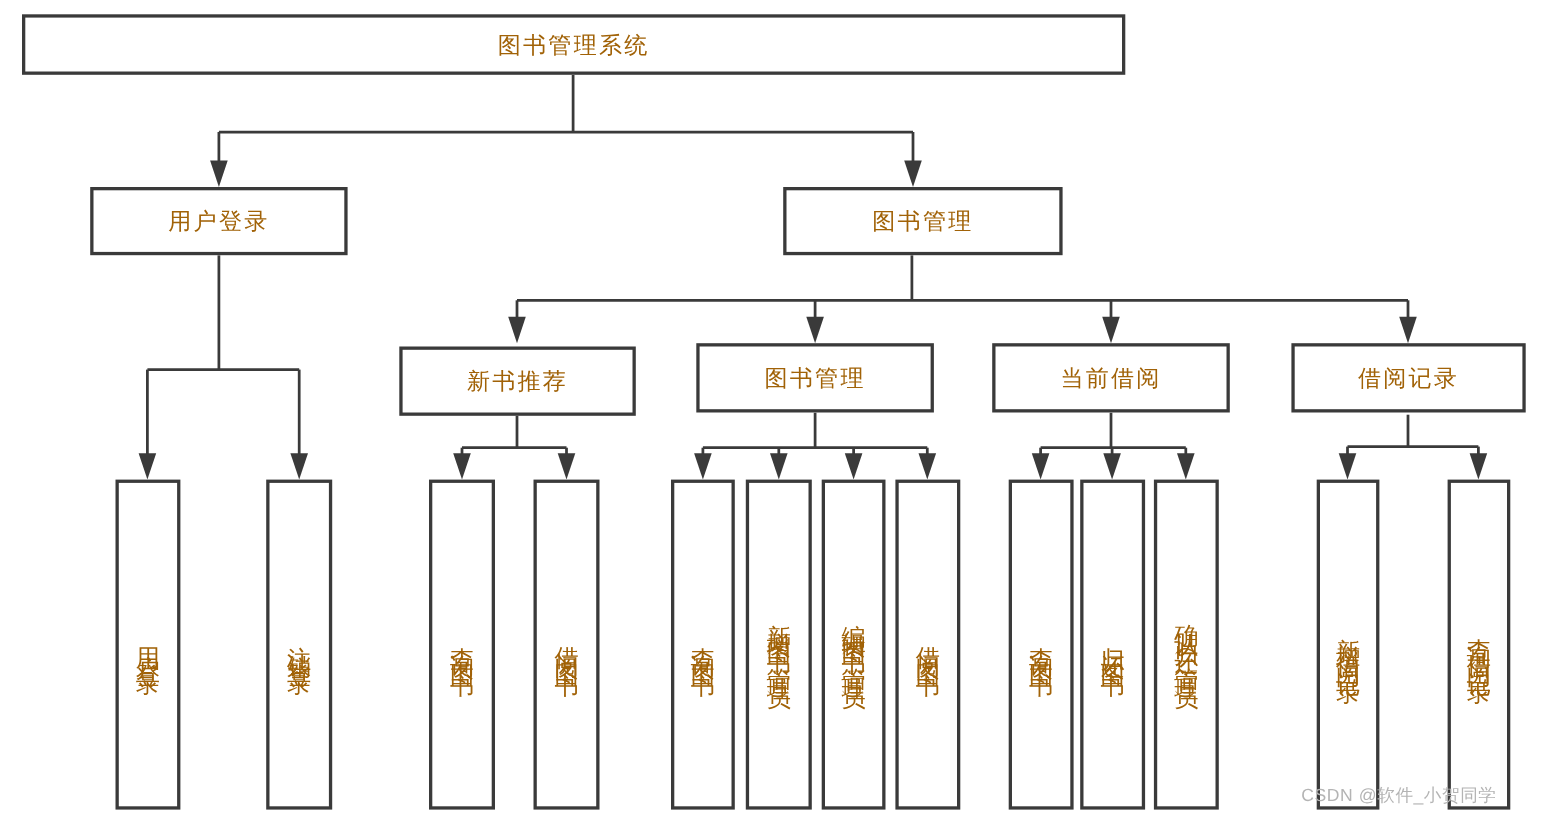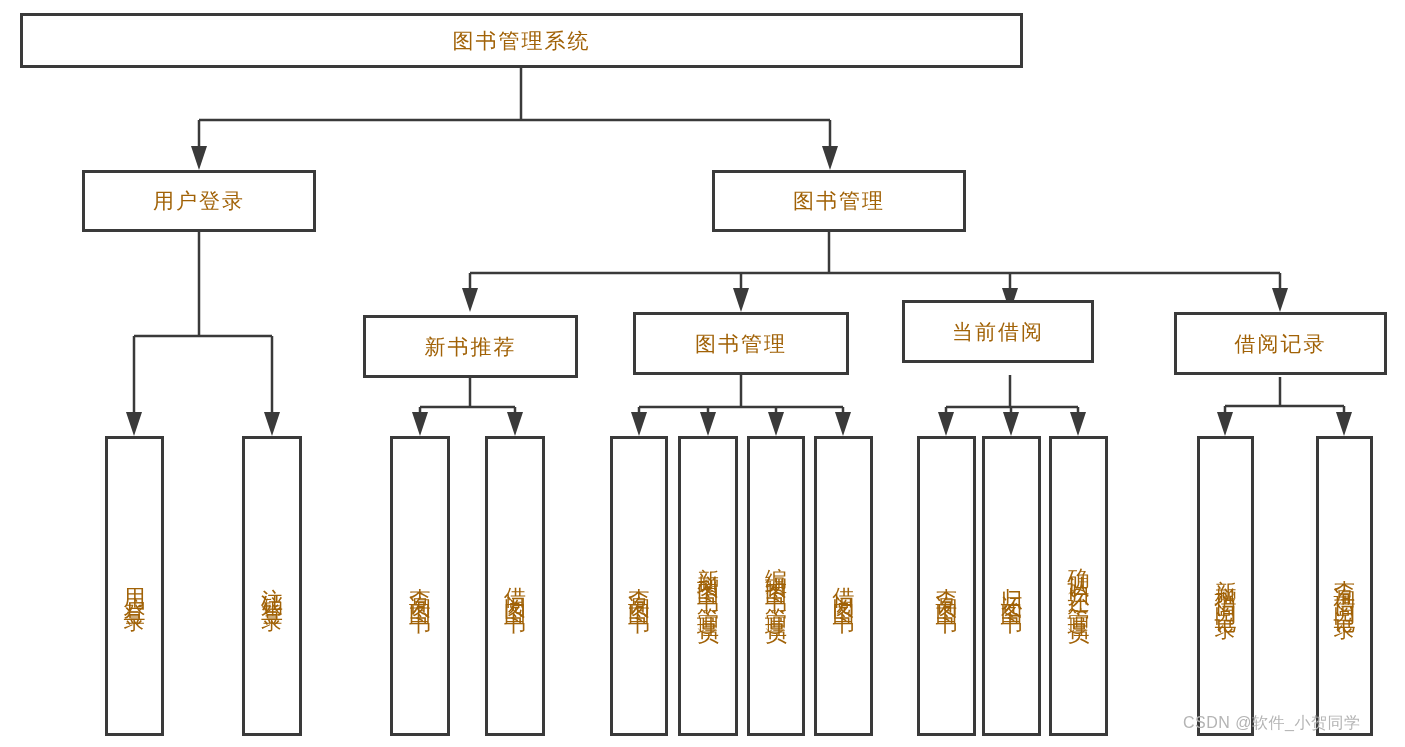--- a/index.html
+++ b/index.html
@@ -116,21 +116,21 @@
       <polygon points="1336,412 1352,412 1344,436" fill="#3a3a3a"></polygon>
     </svg>
 
   <div class="node hbox" style="left:20px; top:13px; width:1003px; height:55px;">图书管理系统</div>
 
   <div class="node hbox" style="left:82px; top:170px; width:234px; height:62px;">用户登录</div>
   <div class="node hbox" style="left:712px; top:170px; width:254px; height:62px;">图书管理</div>
 
   <div class="node hbox" style="left:363px; top:315px; width:215px; height:63px;">新书推荐</div>
   <div class="node hbox" style="left:633px; top:312px; width:216px; height:63px;">图书管理</div>
-  <div class="node hbox" style="left:902px; top:300px; width:192px; height:63px;">当前借阅</div>
+  <div class="node hbox" style="left:902px; top:312px; width:216px; height:63px;">当前借阅</div>
   <div class="node hbox" style="left:1174px; top:312px; width:213px; height:63px;">借阅记录</div>
 
   <div class="node vbox" style="left:105px; top:436px; width:59px; height:300px;">用户登录</div>
   <div class="node vbox" style="left:242px; top:436px; width:60px; height:300px;">注销登录</div>
 
   <div class="node vbox" style="left:390px; top:436px; width:60px; height:300px;">查询图书</div>
   <div class="node vbox" style="left:485px; top:436px; width:60px; height:300px;">借阅图书</div>
 
   <div class="node vbox" style="left:610px; top:436px; width:58px; height:300px;">查询图书</div>
   <div class="node vbox" style="left:678px; top:436px; width:60px; height:300px;">新增图书（管理员）</div>

